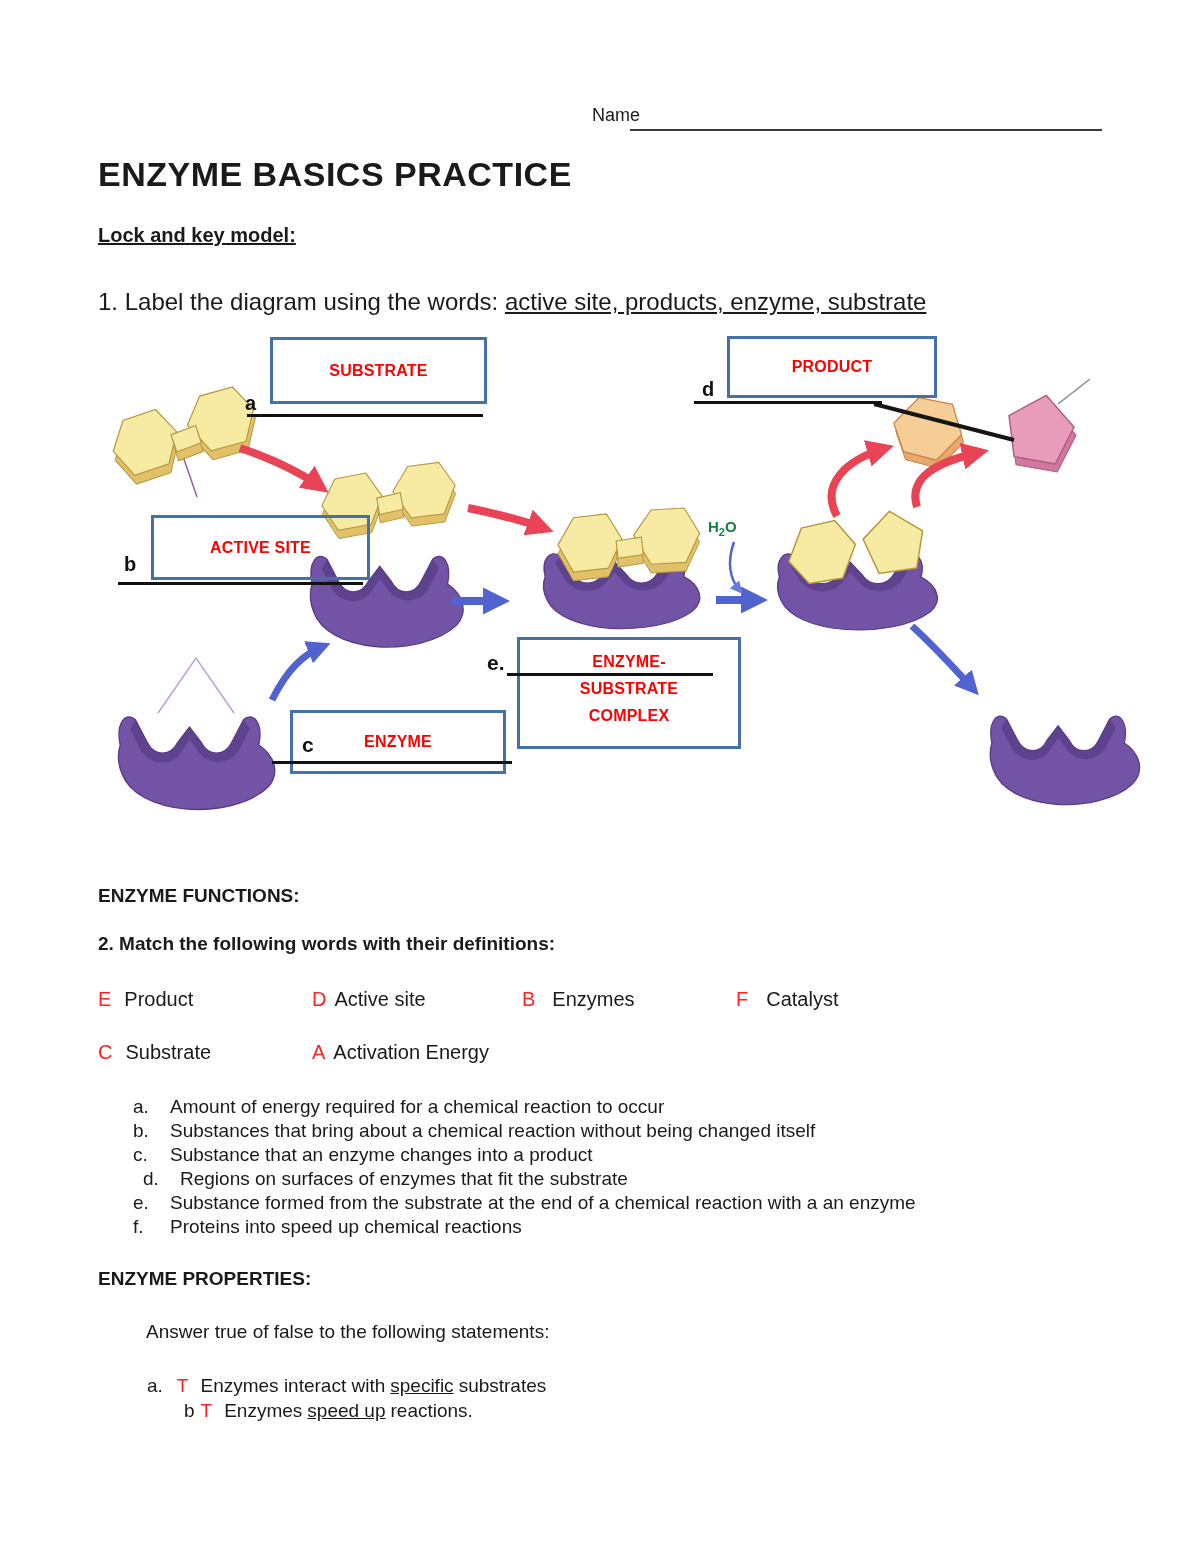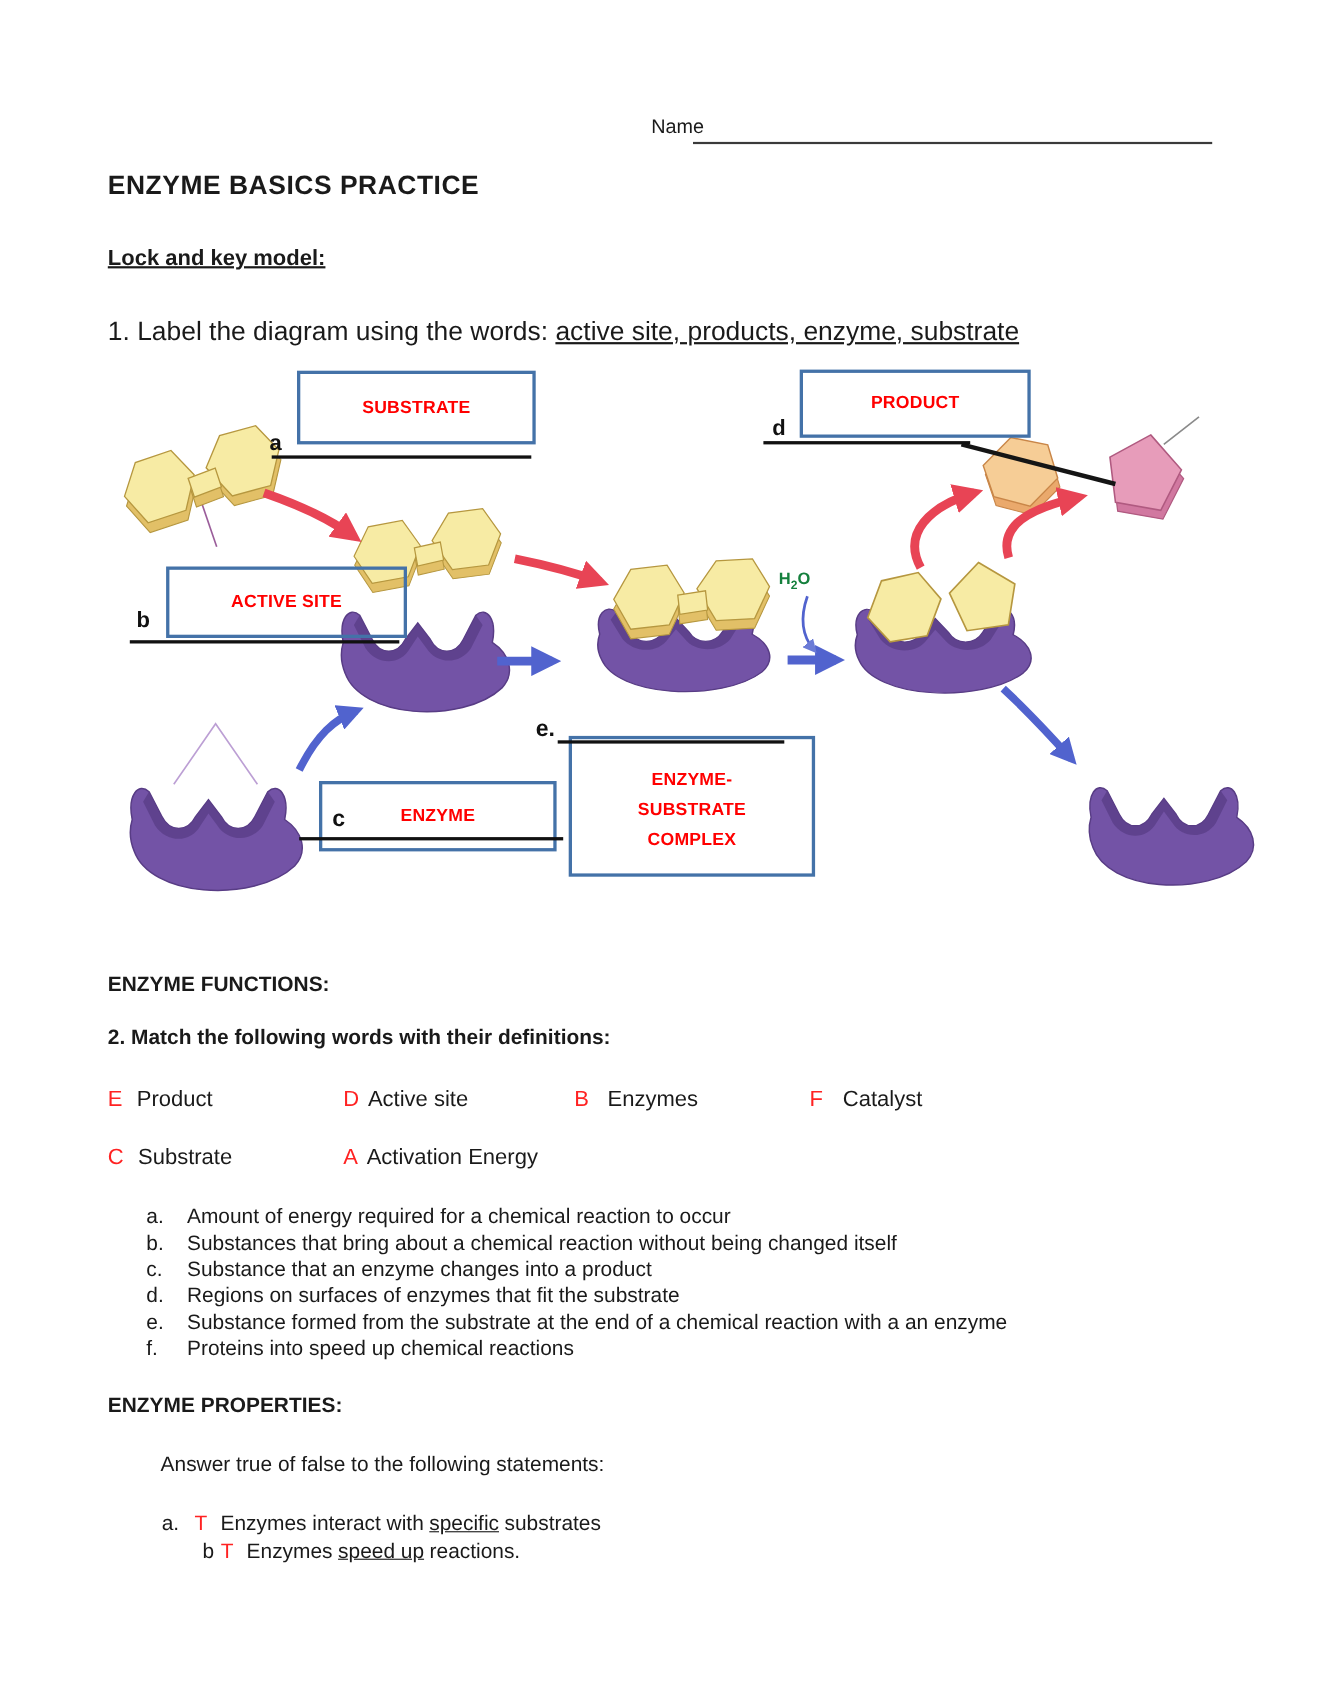--- a/index.html
+++ b/index.html
@@ -2,32 +2,32 @@
 <html><head>
 <meta charset="utf-8">
 <style>
   html,body{margin:0;padding:0;background:#ffffff;}
   body{width:1200px;height:1553px;position:relative;
        font-family:"Liberation Sans","DejaVu Sans",sans-serif;color:#1a1a1a;}
   .abs{position:absolute;}
   
   .name-label{left:592px;top:105px;font-size:18px;}
   .name-line{left:630px;top:129px;width:472px;border-bottom:2px solid #3a3a3a;height:0;}
-  .doc-title{left:98px;top:155px;font-size:24px;font-weight:bold;letter-spacing:.5px;}
+  .doc-title{left:98px;top:155px;font-size:34px;font-weight:bold;letter-spacing:.5px;}
   .sec-h{left:98px;top:224px;font-size:20px;font-weight:bold;text-decoration:underline;}
   .q1{left:98px;top:288px;font-size:24px;}
   .q1 .uw{text-decoration:underline;}
   
   .dletter{font-weight:bold;font-size:20px;color:#111;}
   .dline{height:3px;background:#111;}
   
   .lblbox{border:3px solid #4472a8;background:transparent;display:flex;
           align-items:center;justify-content:center;text-align:center;
           color:#ff0000;font-weight:bold;font-size:16px;letter-spacing:.2px;}
-  .complexbox{flex-direction:column;justify-content:flex-start;padding-top:24px;line-height:27px;margin-top:32px;}
+  .complexbox{flex-direction:column;justify-content:flex-start;padding-top:8px;line-height:27px;}
   .water{color:#15803d;font-size:15px;font-weight:bold;}
   .wsub{font-size:11px;vertical-align:-4px;}
   
   .h3{font-size:19px;font-weight:bold;}
   .plain{font-size:19px;margin-left:48px;}
   .match-item{font-size:20px;white-space:nowrap;}
   .ans{color:#ff2222;margin-right:13px;}
   .defrow{font-size:19px;}
   .defletter{display:inline-block;width:37px;}
   .strow{font-size:19px;white-space:nowrap;margin-left:12px;}
@@ -179,21 +179,21 @@
 <div class="abs match-item" style="left:98px;top:1041px">
   <span class="ans">C</span><span>Substrate</span>
 </div>
 <div class="abs match-item" style="left:312px;top:1041px">
   <span class="ans" style="margin-right:8px">A</span><span>Activation Energy</span>
 </div>
 
 <div class="abs defrow" style="left:133px;top:1096px"><span class="defletter">a.</span><span>Amount of energy required for a chemical reaction to occur</span></div>
 <div class="abs defrow" style="left:133px;top:1120px"><span class="defletter">b.</span><span>Substances that bring about a chemical reaction without being changed itself</span></div>
 <div class="abs defrow" style="left:133px;top:1144px"><span class="defletter">c.</span><span>Substance that an enzyme changes into a product</span></div>
-<div class="abs defrow" style="left:133px;top:1168px"><span class="defletter">d.</span><span>Regions on surfaces of enzymes that fit the substrate</span></div>
+<div class="abs defrow" style="left:143px;top:1168px"><span class="defletter">d.</span><span>Regions on surfaces of enzymes that fit the substrate</span></div>
 <div class="abs defrow" style="left:133px;top:1192px"><span class="defletter">e.</span><span>Substance formed from the substrate at the end of a chemical reaction with a an enzyme</span></div>
 <div class="abs defrow" style="left:133px;top:1216px"><span class="defletter">f.</span><span>Proteins into speed up chemical reactions</span></div>
 
 <div class="abs h3" style="left:98px;top:1268px">ENZYME PROPERTIES:</div>
 <div class="abs plain" style="left:98px;top:1321px">Answer true of false to the following statements:</div>
 
 <div class="abs strow" style="left:135px;top:1375px">
   <span class="st-prefix">a.</span><span class="st-ans">T</span><span>Enzymes interact with</span><span class="st-underline">specific</span><span>substrates</span>
 </div>
 <div class="abs strow" style="left:172px;top:1400px">

